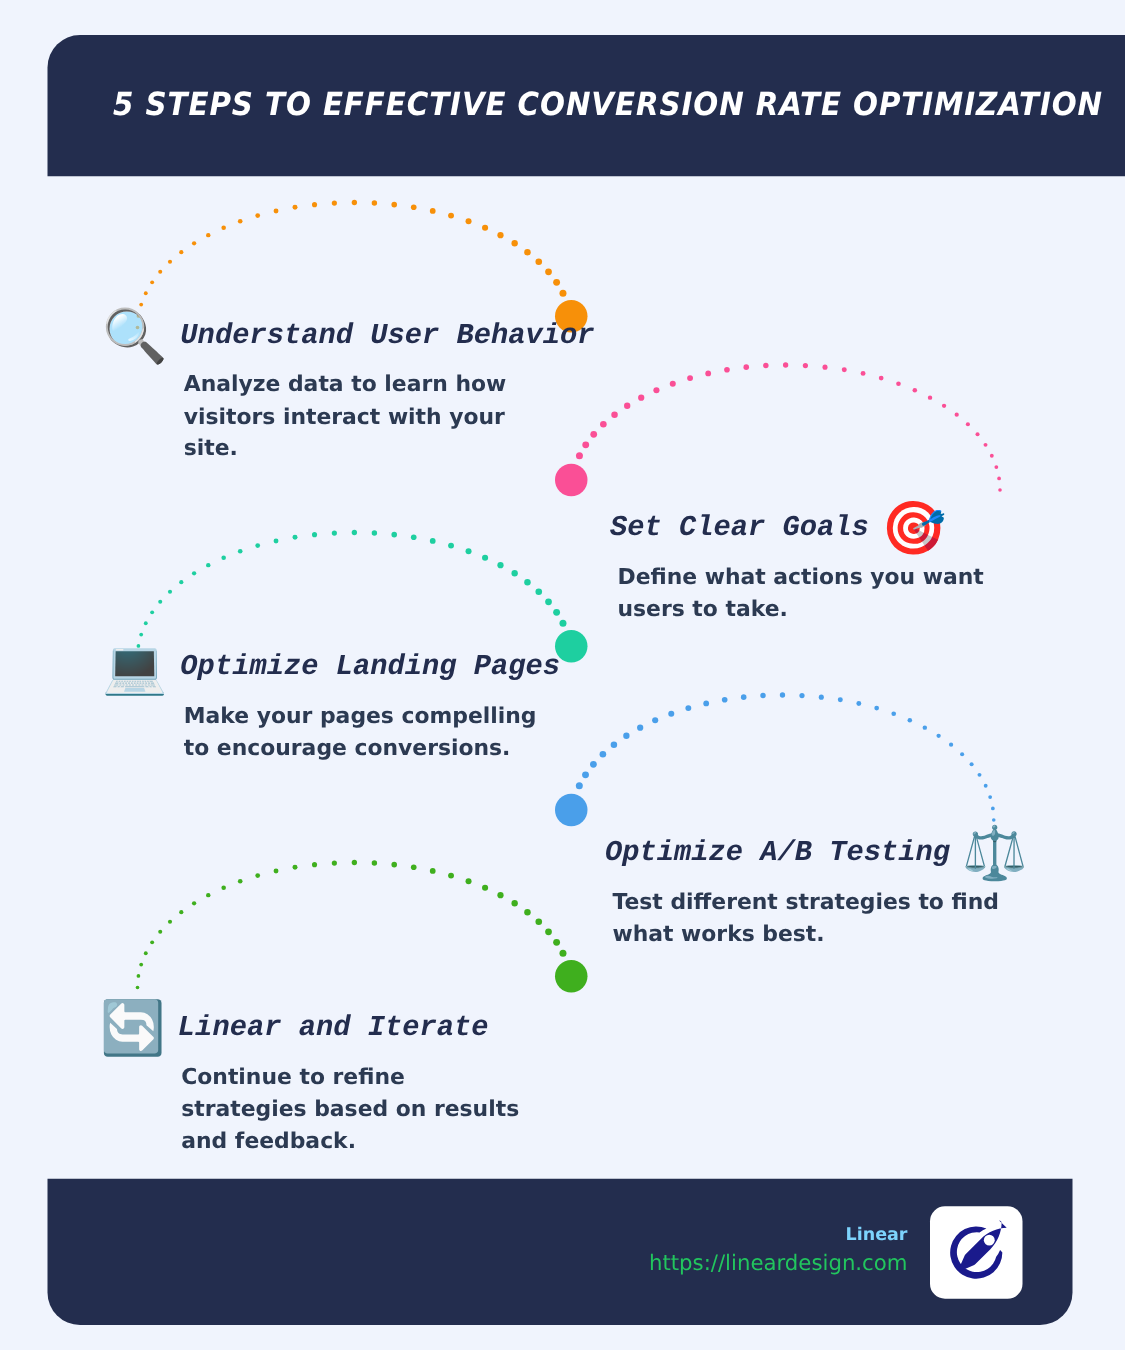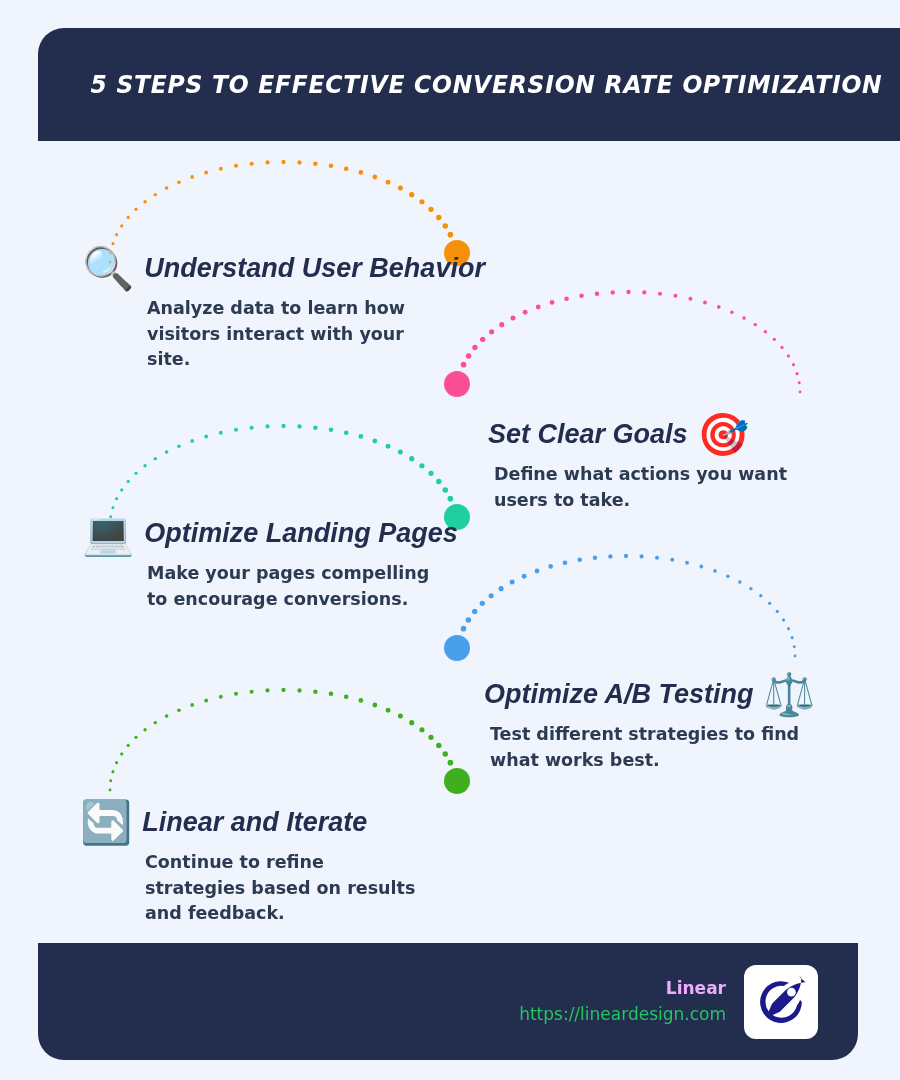--- a/index.html
+++ b/index.html
@@ -71,22 +71,22 @@
     white-space: nowrap;
   }
   .step-icon {
     font-size: 42px;
     line-height: 1;
     font-family: "DejaVu Sans", sans-serif;
     flex: 0 0 auto;
   }
   .step-title {
     color: #232d4e;
-    font-family: Liberation Sans, sans-serif;
-    font-size: 27px;
+    font-family: Liberation Mono, monospace;
+    font-size: 23px;
     font-weight: 700;
     font-style: italic;
     line-height: 1.1;
     white-space: nowrap;
   }
   .step-desc {
     color: #2c3a52;
     font-family: "DejaVu Sans", sans-serif;
     font-size: 17.5px;
     line-height: 1.47;
@@ -102,21 +102,21 @@
   .step-5 { left: 80px;  top: 802px;  width: 350px; }
 
   .step-1 .step-desc,
   .step-3 .step-desc,
   .step-5 .step-desc { margin-left: 65px; }
 
   .step-2 .step-desc,
   .step-4 .step-desc { margin-left: 6px; }
 
   .step-2 .step-headline,
-  .step-4 .step-headline { flex-direction: row; margin-top: 12px; }
+  .step-4 .step-headline { flex-direction: row; }
 
   
   .footer-bar {
     position: absolute;
     left: 38px;
     top: 943px;
     width: 820px;
     height: 117px;
     background: #232d4e;
     border-radius: 0 0 26px 26px;
@@ -124,23 +124,23 @@
     display: flex;
     align-items: center;
     justify-content: flex-end;
     padding-right: 40px;
   }
   .footer-text {
     text-align: right;
     margin-right: 18px;
   }
   .footer-brand {
-    color: #f0abfc;
-    font-family: "DejaVu Sans", sans-serif;
-    font-size: 17px;
+    color: #7dd3fc;
+    font-family: "DejaVu Sans", sans-serif;
+    font-size: 14px;
     font-weight: 700;
     line-height: 1.5;
   }
   .footer-url {
     color: #22c55e;
     font-family: "DejaVu Sans", sans-serif;
     font-size: 17px;
     font-weight: 400;
     line-height: 1.5;
   }

